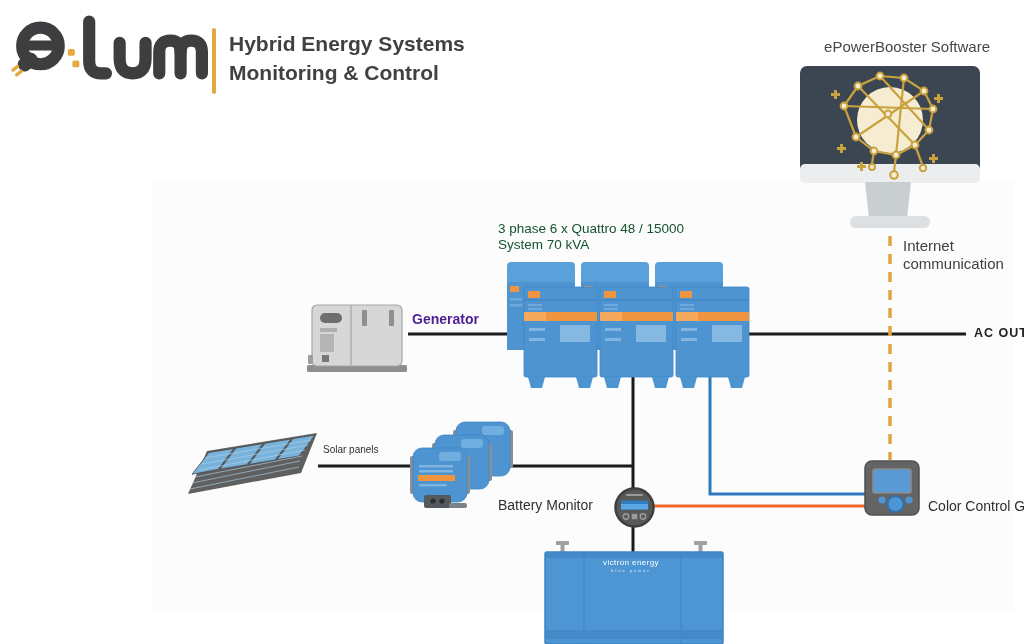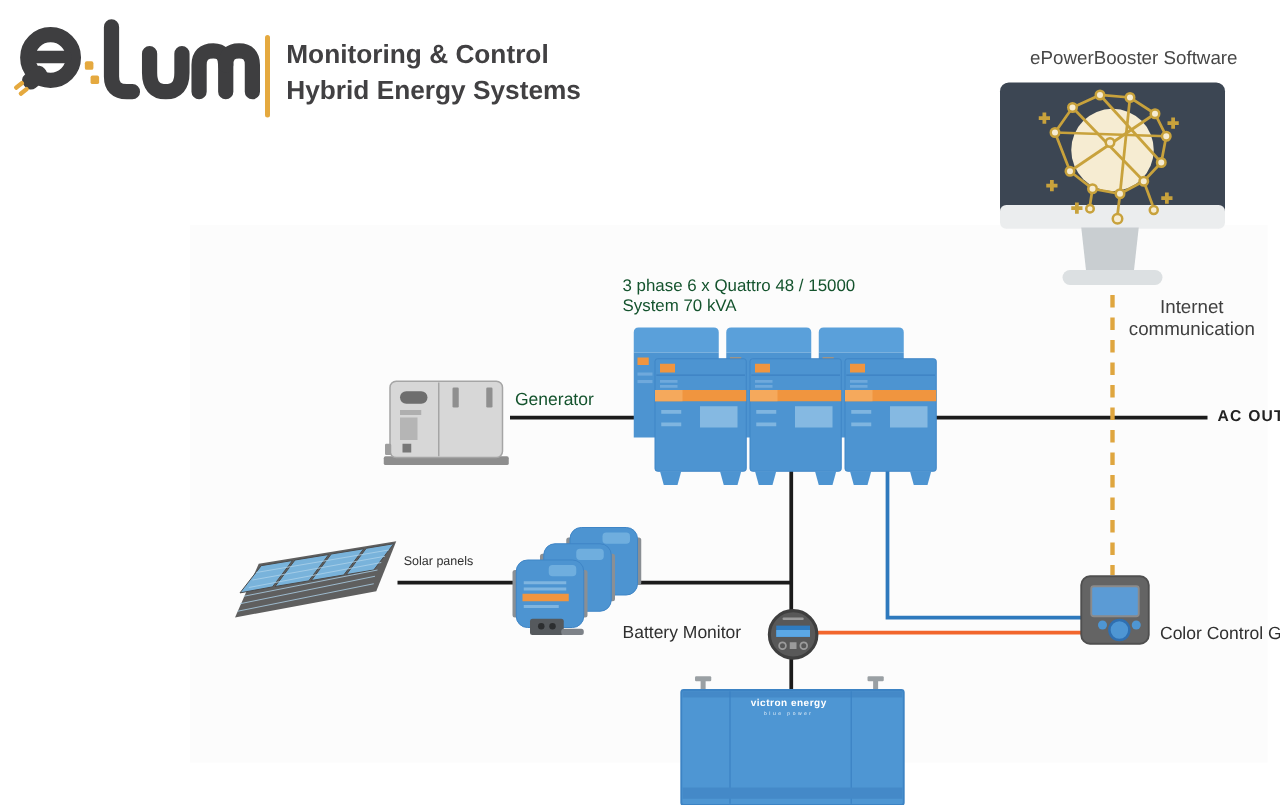--- a/index.html
+++ b/index.html
@@ -12,35 +12,35 @@
   .wires{position:absolute;left:0;top:0;width:1024px;height:644px;pointer-events:none;}
 
   
   .logo{left:10px;top:6px;width:198px;height:86px;}
   .brand-sep{left:212px;top:28px;width:4px;height:66px;background:#E5A93F;border-radius:2px;}
   .tagline{left:229px;top:29px;font-size:21px;font-weight:700;color:#414042;line-height:29px;white-space:nowrap;}
 
   
   .software-label{left:790px;top:38px;width:200px;text-align:right;font-size:15px;color:#474747;}
   .monitor{left:795px;top:60px;width:190px;height:178px;}
-  .internet-label{left:903px;top:237px;font-size:15px;color:#3f3f3f;line-height:18px;text-align:center;}
+  .internet-label{left:903px;top:237px;font-size:15px;color:#3f3f3f;line-height:18px;}
 
   
   .generator{left:305px;top:302px;width:105px;height:74px;}
-  .generator-label{left:412px;top:311px;font-size:14px;color:#14532d;}
+  .generator-label{left:412px;top:311px;font-size:14px;color:#4c1d95;font-weight:bold;}
   .inverters{left:500px;top:258px;width:256px;height:132px;}
   .inverter-title{left:498px;top:221px;width:262px;text-align:left;font-size:13.5px;color:#14532d;line-height:16px;}
   .solar{left:183px;top:425px;width:145px;height:75px;}
   .solar-label{left:323px;top:444px;font-size:10px;color:#2f2f2f;}
   .mppt{left:405px;top:413px;width:118px;height:104px;}
   .bmv{left:612px;top:485px;width:45px;height:45px;}
   .bmv-label{left:498px;top:497px;width:110px;font-size:14px;color:#2f2f2f;}
   .battery{left:543px;top:538px;width:182px;height:106px;}
   .battery-brand{left:588px;top:559px;width:86px;text-align:center;color:#fff;line-height:8px;}
-  .battery-brand .b1{font-size:8px;font-weight:700;letter-spacing:.4px;}
+  .battery-brand .b1{font-size:8px;font-weight:400;letter-spacing:.4px;}
   .battery-brand .b2{font-size:4px;letter-spacing:2px;opacity:.85;}
   .ccgx{left:864px;top:460px;width:56px;height:56px;}
   .ccgx-label{left:928px;top:498px;font-size:14px;color:#2f2f2f;white-space:nowrap;}
   .acout-label{left:974px;top:326px;font-size:12.5px;font-weight:700;color:#222;letter-spacing:1px;white-space:nowrap;}
 </style>
 </head>
 <body>
 
 <div class="stage">
 
@@ -73,22 +73,22 @@
     <rect x="82" y="59" width="9" height="9" rx="2" fill="#E5A93F"></rect>
     <g fill="none" stroke="#3E3E40" stroke-width="16" stroke-linecap="round">
       <path d="M104,8 V60 Q104,76 120,76 H126"></path>
       <path d="M144,36 V56 Q144,76 161,76 Q178,76 178,56 V36"></path>
       <path d="M196,76 V48 Q196,33 211,33 Q224,33 224,48 V76"></path>
       <path d="M224,48 Q224,33 238,33 Q252,33 252,48 V76"></path>
     </g>
   </svg>
   <div class="brand-sep abs"></div>
   <div class="tagline abs">
+    <div>Hybrid Energy Systems</div>
     <div>Monitoring &amp; Control</div>
-    <div>Hybrid Energy Systems</div>
   </div>
 
   <div class="software-label abs">ePowerBooster Software</div>
   <svg class="monitor abs" viewBox="0 0 190 178">
     <rect x="5" y="6" width="180" height="110" rx="7" fill="#3C4653"></rect>
     <rect x="5" y="104" width="180" height="19" rx="5" fill="#EBEDEE"></rect>
     <polygon points="70,122 116,122 112,158 74,158" fill="#C9CED1"></polygon>
     <rect x="55" y="156" width="80" height="12" rx="6" fill="#DCE0E2"></rect>
     <g transform="translate(93,58)">
       <circle cx="2" cy="2" r="33" fill="#F6ECD2"></circle>

